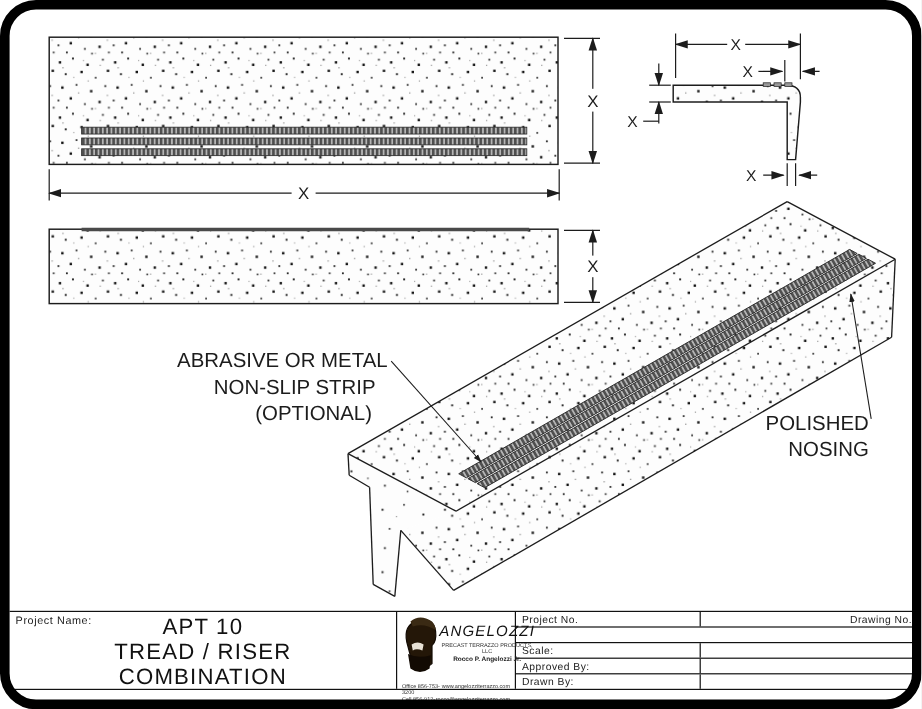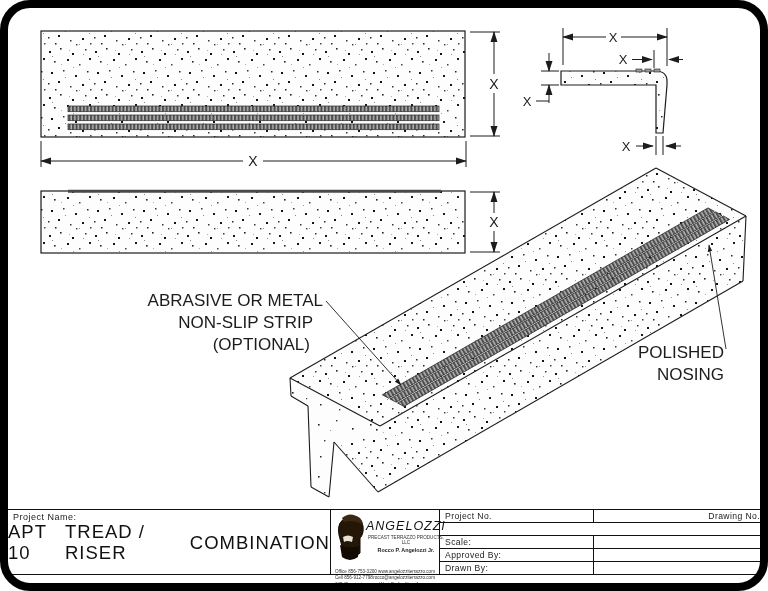--- a/index.html
+++ b/index.html
@@ -7,23 +7,23 @@
          font-family:"Liberation Sans",sans-serif;}
   #frame{position:absolute;inset:0;border:8px solid #000;border-radius:30px;
          pointer-events:none;z-index:10;}
   #dwg{position:absolute;left:0;top:0;z-index:1;}
   
   #tblock{position:absolute;left:8px;right:8px;top:509px;height:64px;z-index:5;
           border-top:1.6px solid #111;border-bottom:1.6px solid #111;display:flex;}
   .tb-cell{position:relative;height:100%;box-sizing:border-box;}
   #tb-name{width:322px;}
   #pn-label{position:absolute;top:2px;left:5px;font-size:9px;color:#222;letter-spacing:.5px;}
-  #big-title{position:absolute;inset:0;display:flex;flex-direction:row;align-items:center;
+  #big-title{position:absolute;inset:0;display:flex;flex-direction:column;align-items:center;
              justify-content:center;font-size:18.5px;line-height:21px;color:#111;letter-spacing:1px;}
-  #tb-logo{width:110px;border-left:1.4px solid #111;border-right:1.4px solid #111;padding:3px 3px 0 3px;}
+  #tb-logo{width:100px;border-left:1.4px solid #111;border-right:1.4px solid #111;padding:3px 3px 0 3px;}
   .logo-row{display:flex;}
   #helmet{flex:0 0 32px;}
   #co-text{flex:1;text-align:center;}
   #co-name{font-size:12.5px;font-style:italic;color:#111;letter-spacing:1px;margin-top:6px;}
   #co-sub{font-size:4.6px;color:#333;margin-top:2px;}
   #co-contact-name{font-size:5.4px;color:#222;font-weight:bold;margin-top:1.5px;}
   .contact-row{display:flex;justify-content:space-between;font-size:4.6px;color:#333;
                margin-top:1.6px;padding:0 1px;}
   .contact-row.center{justify-content:center;gap:6px;}
   #tb-table{flex:1;display:flex;flex-direction:column;}

